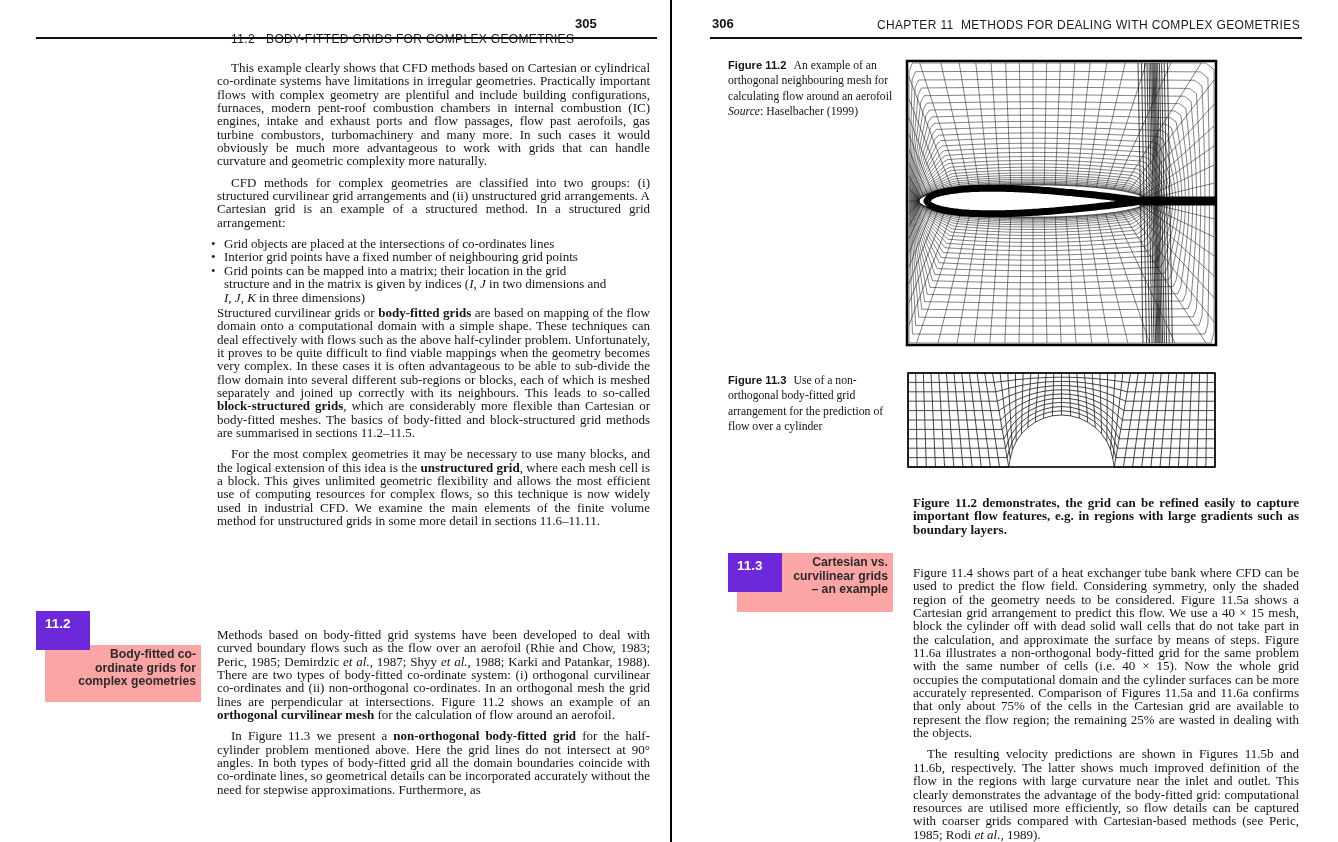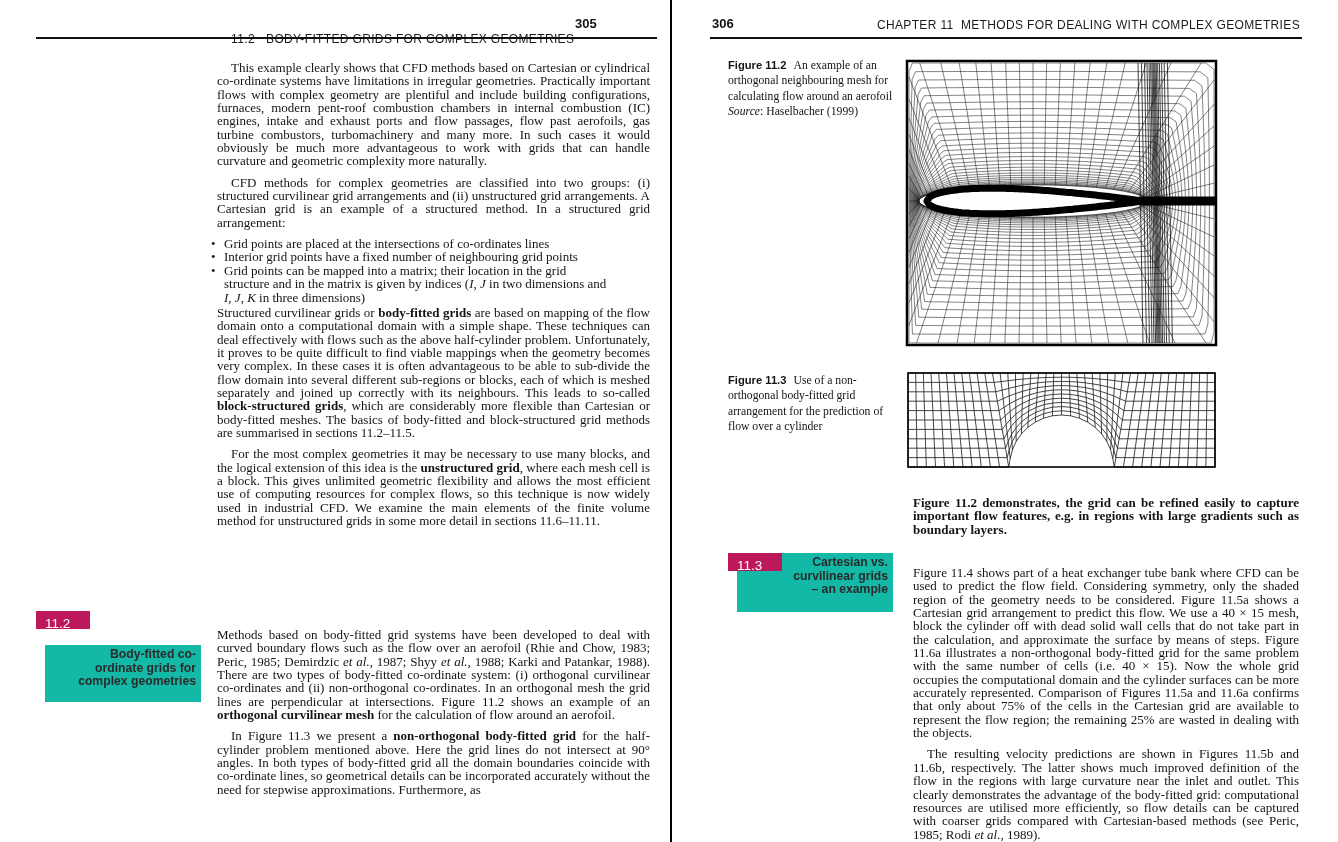--- a/index.html
+++ b/index.html
@@ -12,23 +12,23 @@
            color:#1a1a1a;white-space:pre;}
   .pagenum{font-family:"Liberation Sans",sans-serif;font-size:13px;font-weight:bold;color:#111;}
   .bodycol{font-size:13px;line-height:13.35px;text-align:justify;color:#141414;}
   .bodycol p{margin:8px;}
   .ind{text-indent:14px;}
   .b{font-weight:bold;}
   .i{font-style:italic;}
   ul.bullets{list-style:none;margin:2px 0 2px 2px;padding:0;text-align:left;}
   ul.bullets li{display:flex;margin:0;}
   .bullet-marker{width:13px;flex:none;}
-  .secnum{font-family:"Liberation Sans",sans-serif;font-weight:normal;font-size:13.5px;color:#fff;
-          background:#be185d;width:54px;height:18px;line-height:26px;padding-left:9px;box-sizing:border-box;}
-  .secpanel{background:#14b8a6;}
+  .secnum{font-family:"Liberation Sans",sans-serif;font-weight:bold;font-size:13.5px;color:#fff;
+          background:#6d28d9;width:54px;height:39px;line-height:26px;padding-left:9px;box-sizing:border-box;}
+  .secpanel{background:#fca5a5;}
   .sectitle{font-family:"Liberation Sans",sans-serif;font-weight:bold;font-size:12.2px;
             line-height:13.6px;color:#2a2a2a;text-align:right;padding:3px 5px 0 0;}
   .caption{font-size:11.7px;line-height:15.4px;color:#141414;}
   .cap-label{font-family:"Liberation Sans",sans-serif;font-weight:bold;font-size:11.2px;margin-right:7px;}
   .figbox{background:#fff;}
 </style>
 </head>
 <body>
 
 <div id="book">
@@ -41,21 +41,21 @@
     </div>
     <div class="abs pagenum" style="left:575px;top:16px;">305</div>
     <div class="abs rule" style="left:36px;top:37px;width:621px;"></div>
 
     <div class="abs bodycol" style="left:209px;top:53px;width:449px;">
       <p class="ind"><span>This example clearly shows that CFD methods based on Cartesian or cylindrical co-ordinate systems have limitations in irregular geometries. Practically important flows with complex geometry are plentiful and include building configurations, furnaces, modern pent-roof combustion chambers in internal combustion (IC) engines, intake and exhaust ports and flow passages, flow past aerofoils, gas turbine combustors, turbomachinery and many more. In such cases it would obviously be much more advantageous to work with grids that can handle curvature and geometric complexity more naturally.</span></p>
       <p class="ind"><span>CFD methods for complex geometries are classified into two groups: (i) structured curvilinear grid arrangements and (ii) unstructured grid arrangements. A Cartesian grid is an example of a structured method. In a structured grid arrangement:</span></p>
       <ul class="bullets">
         <li>
           <span class="bullet-marker">•</span>
-          <span><span>Grid points are placed at the intersections of co-ordinates lines</span></span>
+          <span><span>Grid objects are placed at the intersections of co-ordinates lines</span></span>
           </li>
         <li>
           <span class="bullet-marker">•</span>
           <span><span>Interior grid points have a fixed number of neighbouring grid points</span></span>
           </li>
         <li>
           <span class="bullet-marker">•</span>
           <span style="width:390px;"><span>Grid points can be mapped into a matrix; their location in the grid structure and in the matrix is given by indices (</span><span class="i">I</span><span>, </span><span class="i">J</span><span> in two dimensions and </span><span class="i">I</span><span>, </span><span class="i">J</span><span>, </span><span class="i">K</span><span> in three dimensions)</span></span>
           </li>
       </ul>

